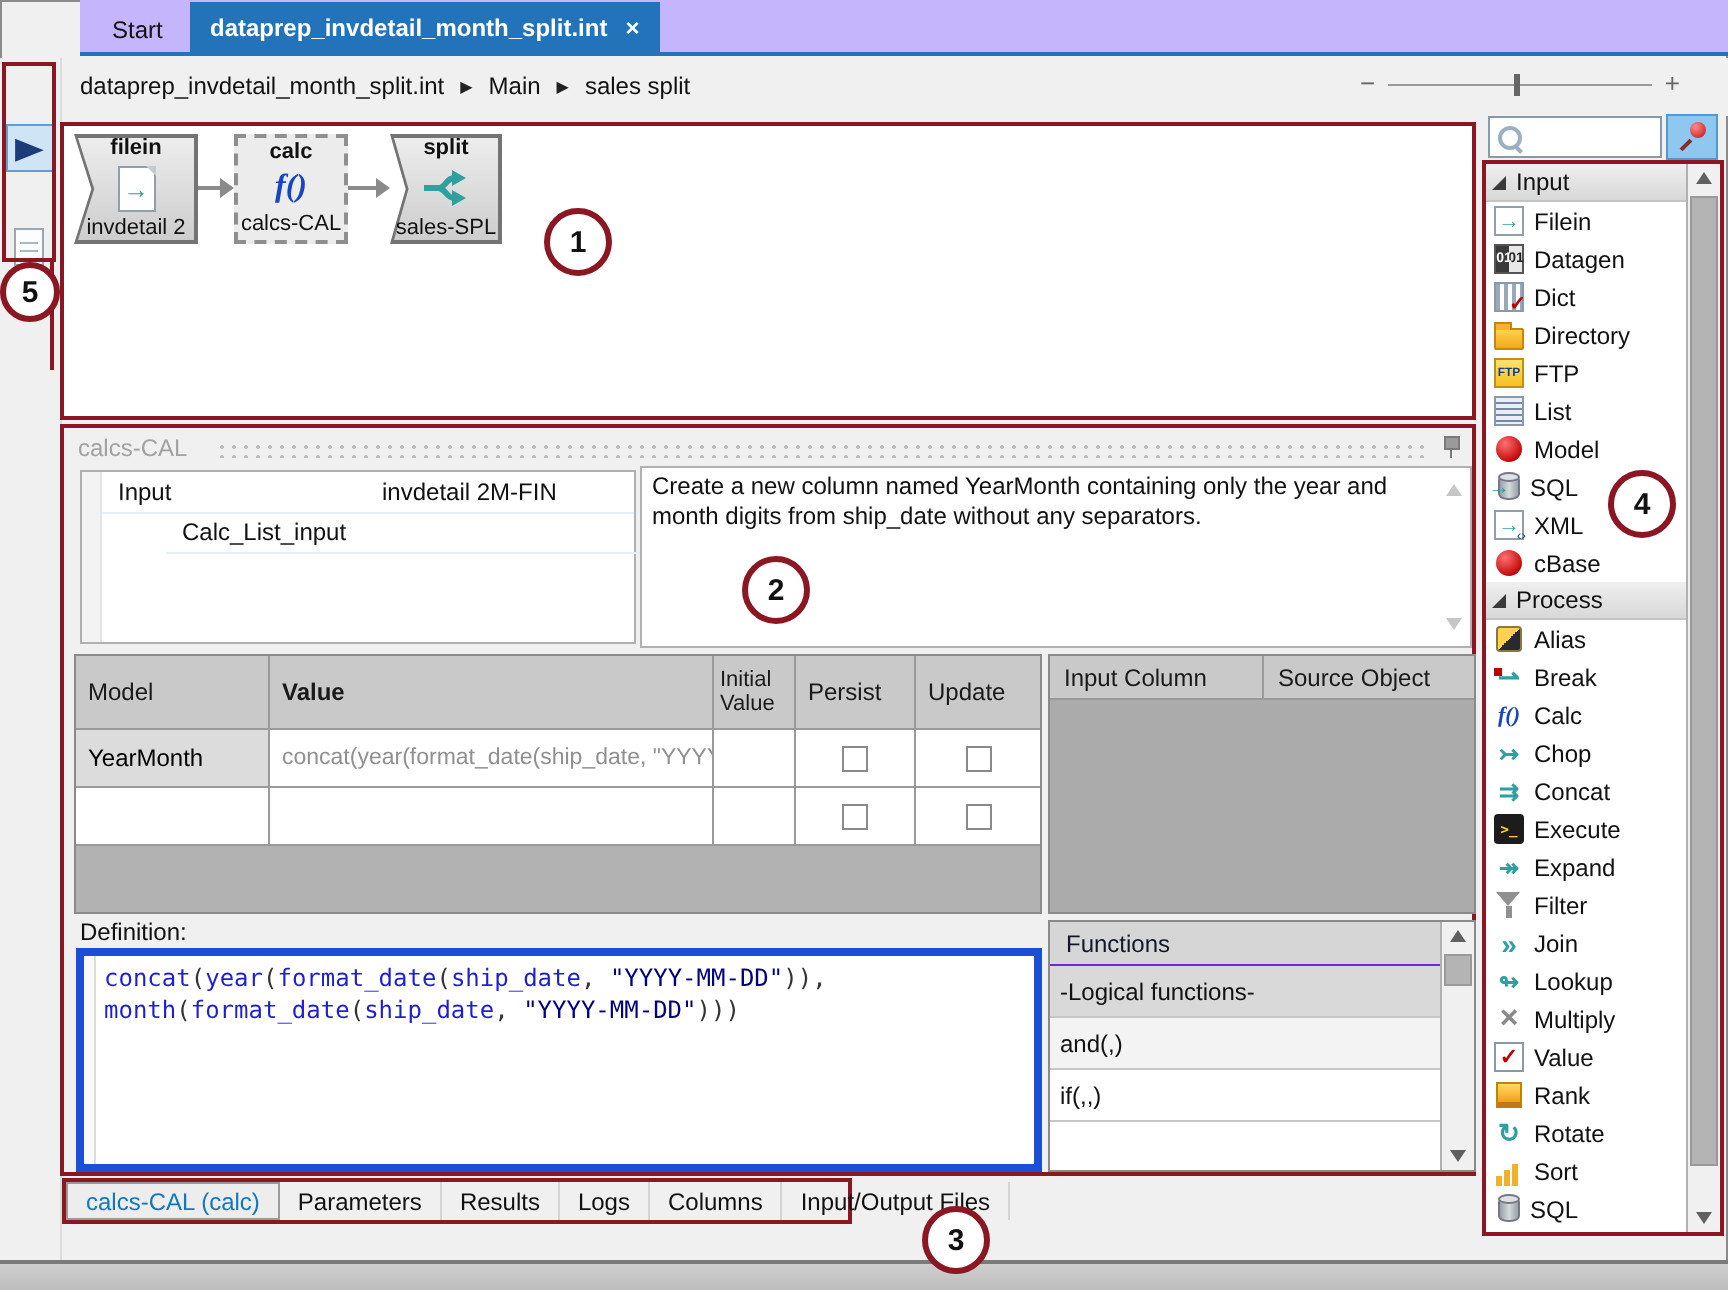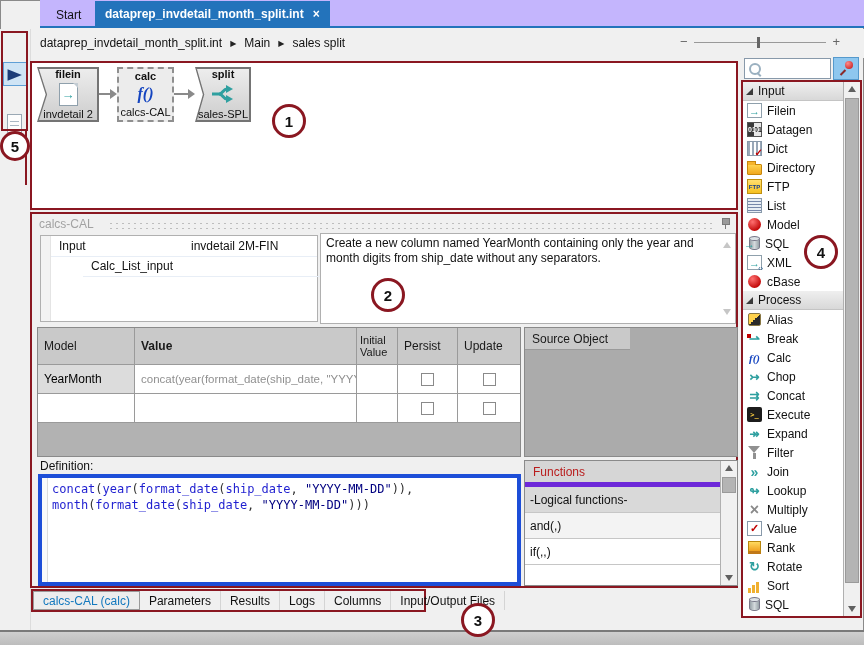--- a/index.html
+++ b/index.html
@@ -98,21 +98,21 @@
   .deflabel{position:absolute;left:8px;top:245px;font-size:12px;color:#111;}
   .codebox{position:absolute;left:6px;top:260px;width:483px;height:112px;background:#fff;border:4px solid #1d4ed8;box-sizing:border-box;}
   .code-gutter{position:absolute;left:0;top:0;width:5px;height:100%;border-right:1px solid #dcdcdc;background:#fafafa;}
   .code{position:absolute;left:10px;top:3px;font-family:"DejaVu Sans Mono","Liberation Mono",monospace;font-size:12px;line-height:16px;white-space:pre;}
   .tk-fn,.tk-id{color:var(--codeblue);}
   .tk-str{color:var(--codestr);}
   .tk-p{color:#333;}
 
   .funcpanel{position:absolute;left:492px;top:246px;width:214px;height:126px;background:#fff;border:1px solid #8a8a8a;box-sizing:border-box;overflow:hidden;}
   .func-list{position:absolute;left:0;top:0;right:17px;bottom:0;}
-  .func-head{height:21px;background:#d6d6d6;border-bottom:5px solid #6d28d9;display:flex;align-items:center;padding-left:8px;font-size:12px;color:#b91c1c;}
+  .func-head{height:21px;background:#d6d6d6;border-bottom:1px solid #6d28d9;display:flex;align-items:center;padding-left:8px;font-size:12px;color:#0f172a;}
   .func-row{height:25px;border-bottom:1px solid #c6c6c6;display:flex;align-items:center;padding-left:5px;font-size:12px;color:#111;}
   .fr-hdr{background:#d9d9d9;}
   .fr-alt{background:#f3f3f3;}
   .fr-w{background:#fff;}
   .vscroll{position:absolute;right:0;top:0;width:17px;bottom:0;background:#f0f0f0;border-left:1px solid #b0b0b0;box-sizing:border-box;}
   .vs-up{position:absolute;top:4px;left:4px;border-left:4px solid transparent;border-right:4px solid transparent;border-bottom:6px solid #606060;}
   .vs-dn{position:absolute;bottom:4px;left:4px;border-left:4px solid transparent;border-right:4px solid transparent;border-top:6px solid #606060;}
   .vs-thumb{position:absolute;left:1px;width:14px;background:#b4b4b4;border:1px solid #9a9a9a;box-sizing:border-box;}
 
   
@@ -316,20 +316,21 @@
             <span class="checkbox"></span>
           </div>
         <div class="ct-cell cw-update ct-check">
             <span class="checkbox"></span>
           </div>
       </div>
     </div>
 
     <div class="maptable">
       <div class="mt-head">
+        <div class="mt-cell mtw1">Input Column</div>
         <div class="mt-cell mtw2">Source Object</div>
       </div>
     </div>
 
     <div class="deflabel">Definition:</div>
     <div class="codebox">
       <div class="code-gutter"></div>
       <div class="code" id="code"><div><span class="tk-fn">concat</span><span class="tk-p">(</span><span class="tk-fn">year</span><span class="tk-p">(</span><span class="tk-fn">format_date</span><span class="tk-p">(</span><span class="tk-id">ship_date</span><span class="tk-p">, </span><span class="tk-str">"YYYY-MM-DD"</span><span class="tk-p">)),</span></div><div><span class="tk-fn">month</span><span class="tk-p">(</span><span class="tk-fn">format_date</span><span class="tk-p">(</span><span class="tk-id">ship_date</span><span class="tk-p">, </span><span class="tk-str">"YYYY-MM-DD"</span><span class="tk-p">)))</span></div></div>
     </div>
 

